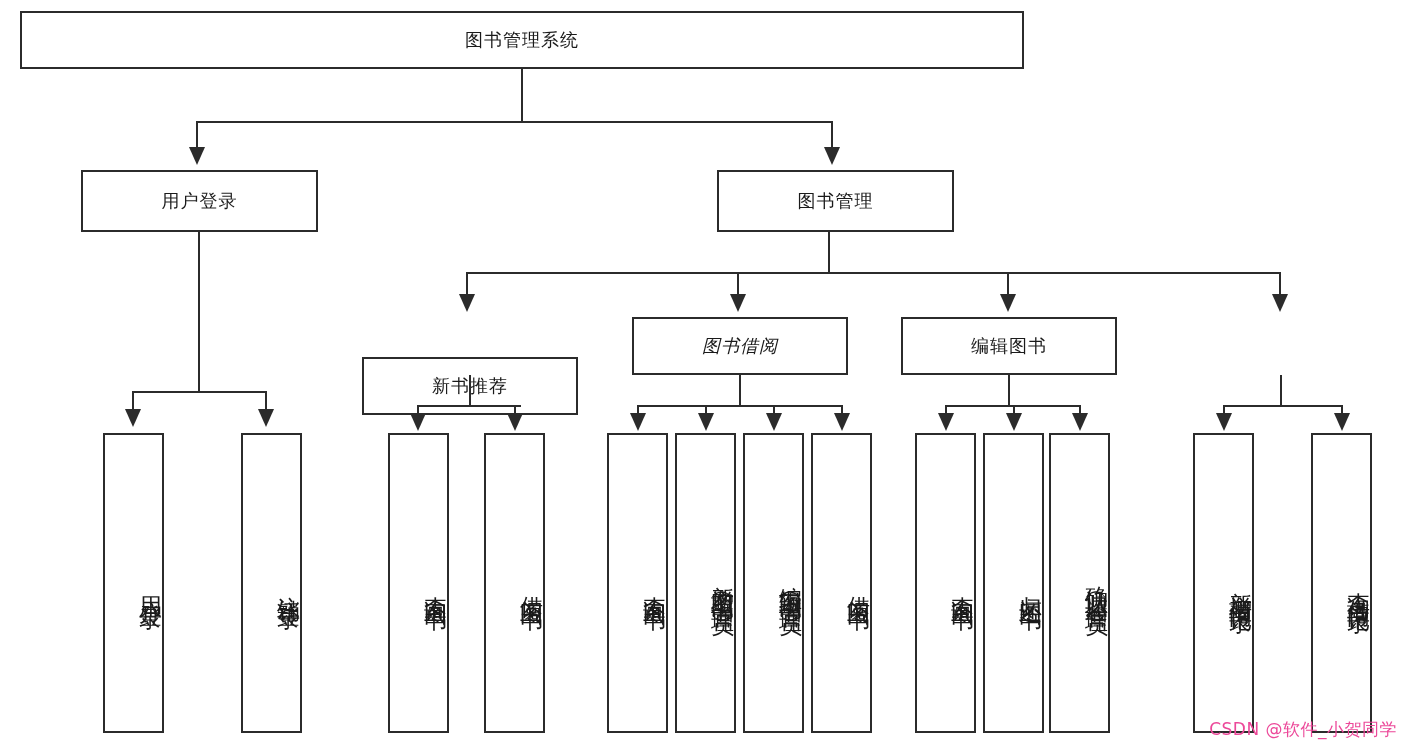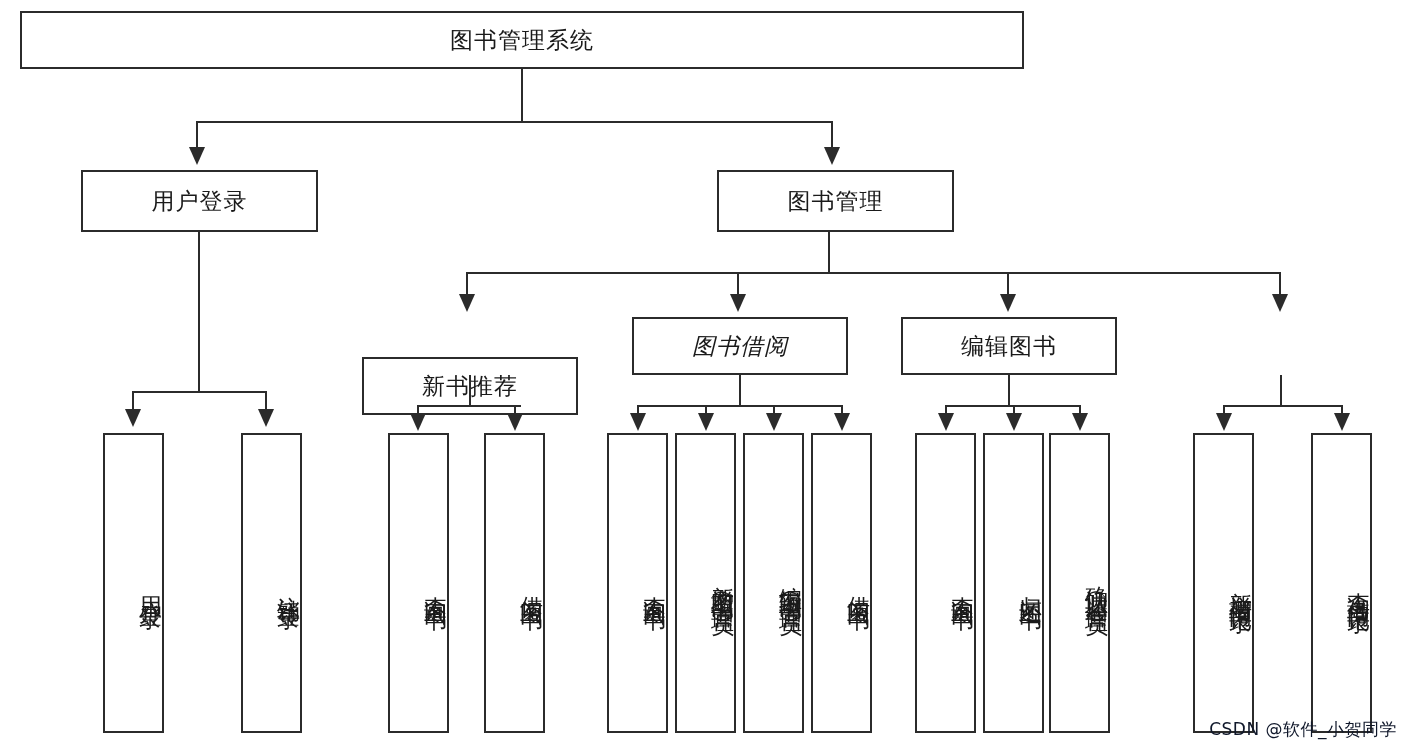--- a/index.html
+++ b/index.html
@@ -19,21 +19,21 @@
     position: absolute;
     box-sizing: border-box;
     border: 2px solid #2b2b2b;
     background: #ffffff;
     display: flex;
     align-items: center;
     justify-content: center;
     color: #1a1a1a;
   }
   .box.horiz {
-    font-size: 23px;
+    font-size: 18px;
     letter-spacing: 1px;
   }
   .box.vert {
     writing-mode: vertical-rl;
     text-orientation: upright;
     font-size: 23px;
     letter-spacing: 4px;
     align-items: flex-start;
     justify-content: center;
     padding-top: 6px;
@@ -56,21 +56,21 @@
     height: 0;
     border-left: 8px solid transparent;
     border-right: 8px solid transparent;
     border-top: 18px solid #2b2b2b;
   }
   #watermark {
     position: absolute;
     right: 8px;
     bottom: 6px;
     font-size: 17px;
-    color: #0f172a;
+    color: #ec4899;
     letter-spacing: 0.5px;
     white-space: nowrap;
   }
 </style>
 </head>
 <body>
 
 <div id="canvas">
 
   <div class="box horiz" style="left:20px; top:11px; width:1004px; height:58px;">

